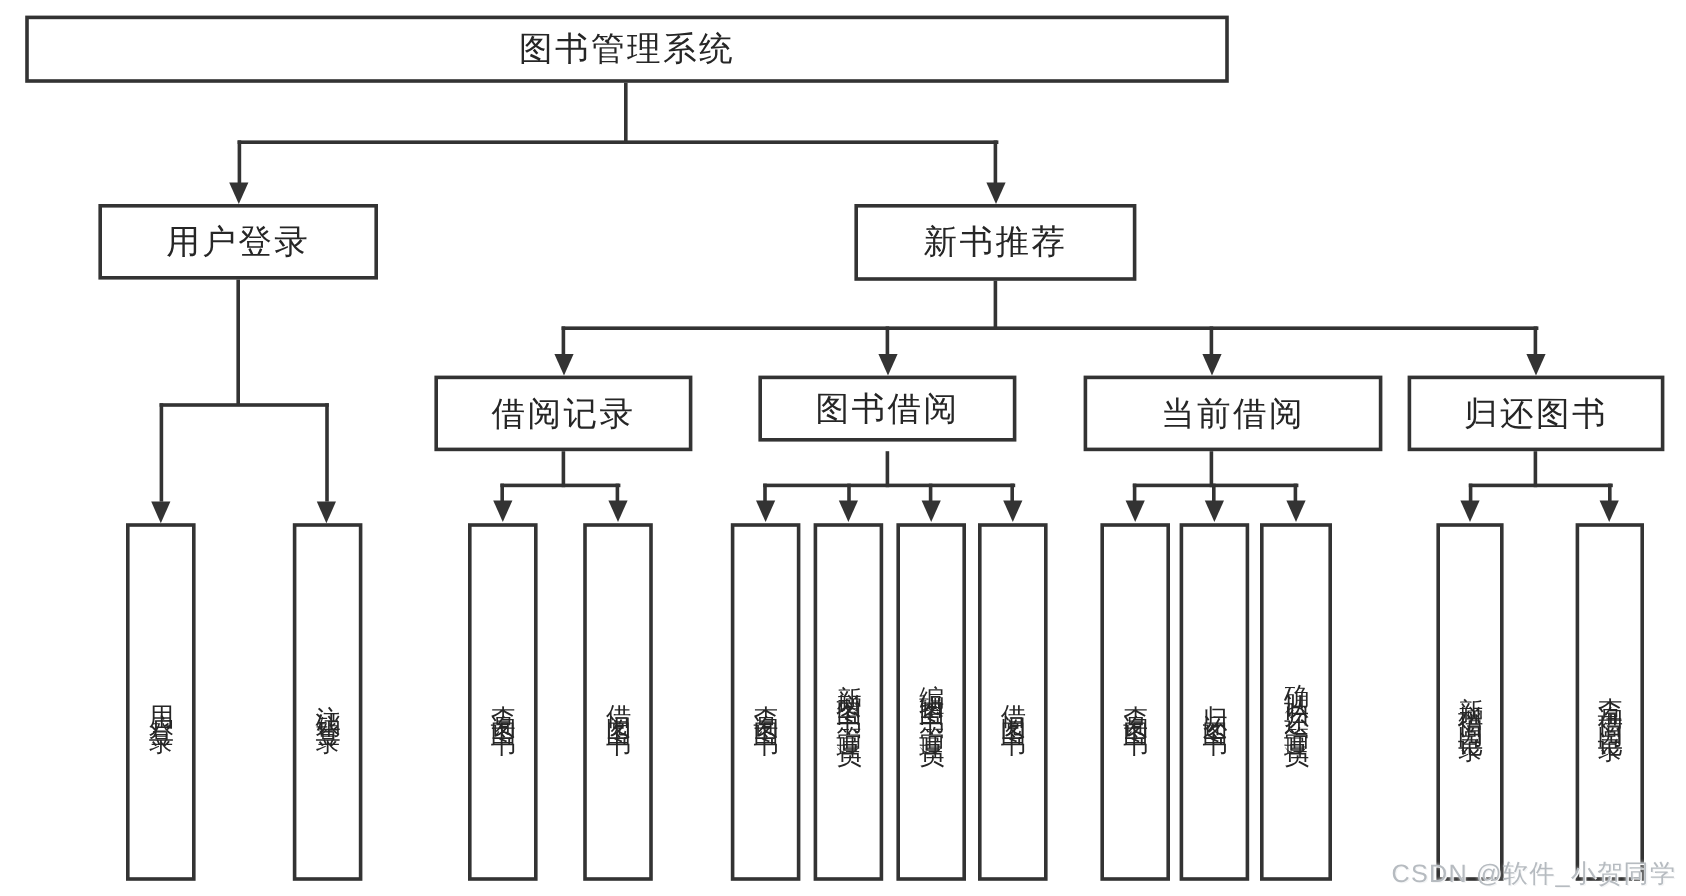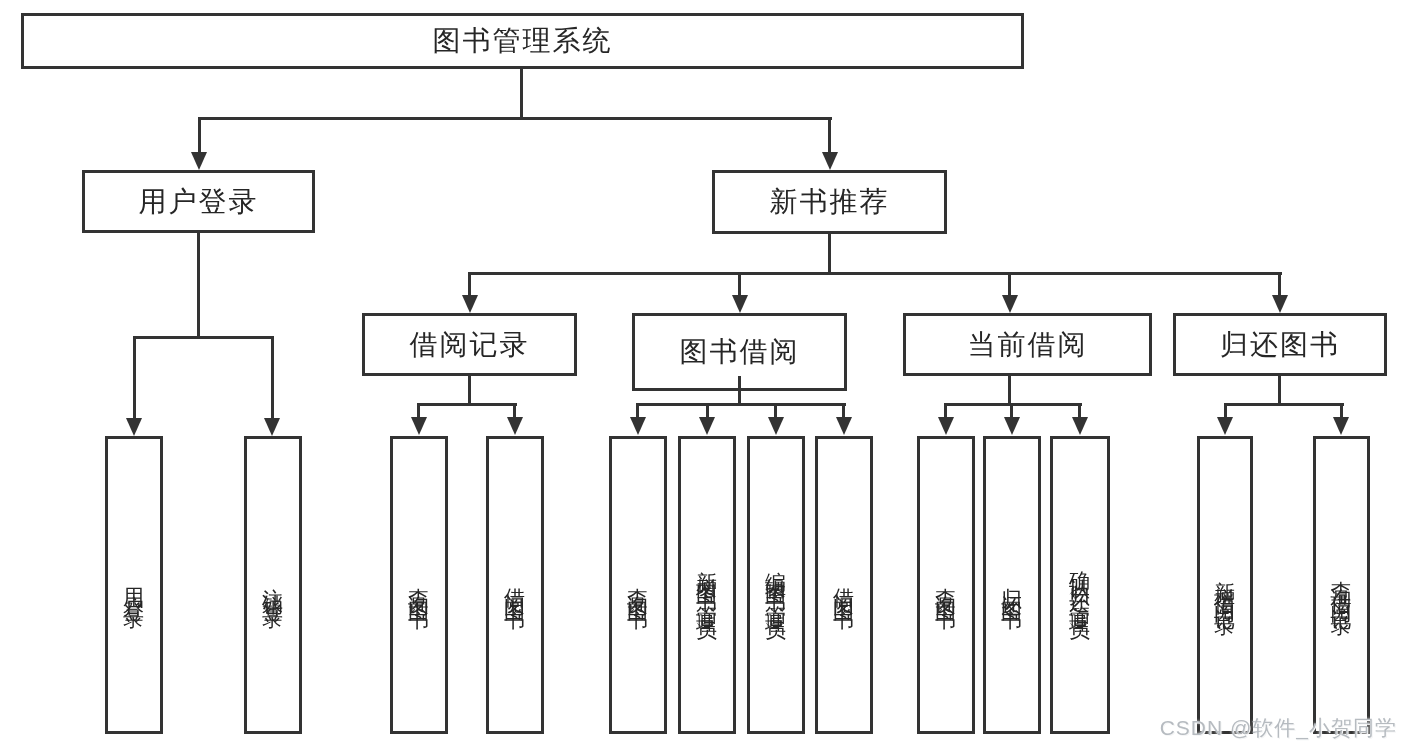--- a/index.html
+++ b/index.html
@@ -47,21 +47,21 @@
   <div class="box h" style="left:82px;top:170px;width:233px;height:63px">
     <span class="lbl">用户登录</span>
   </div>
   <div class="box h" style="left:712px;top:170px;width:235px;height:64px">
     <span class="lbl">新书推荐</span>
   </div>
 
   <div class="box h" style="left:362px;top:313px;width:215px;height:63px">
     <span class="lbl">借阅记录</span>
   </div>
-  <div class="box h" style="left:632px;top:313px;width:215px;height:78px">
+  <div class="box h" style="left:632px;top:313px;width:215px;height:55px">
     <span class="lbl">图书借阅</span>
   </div>
   <div class="box h" style="left:903px;top:313px;width:249px;height:63px">
     <span class="lbl">当前借阅</span>
   </div>
   <div class="box h" style="left:1173px;top:313px;width:214px;height:63px">
     <span class="lbl">归还图书</span>
   </div>
 
   <div class="box v" style="left:105px;top:436px;width:58px;height:298px">

